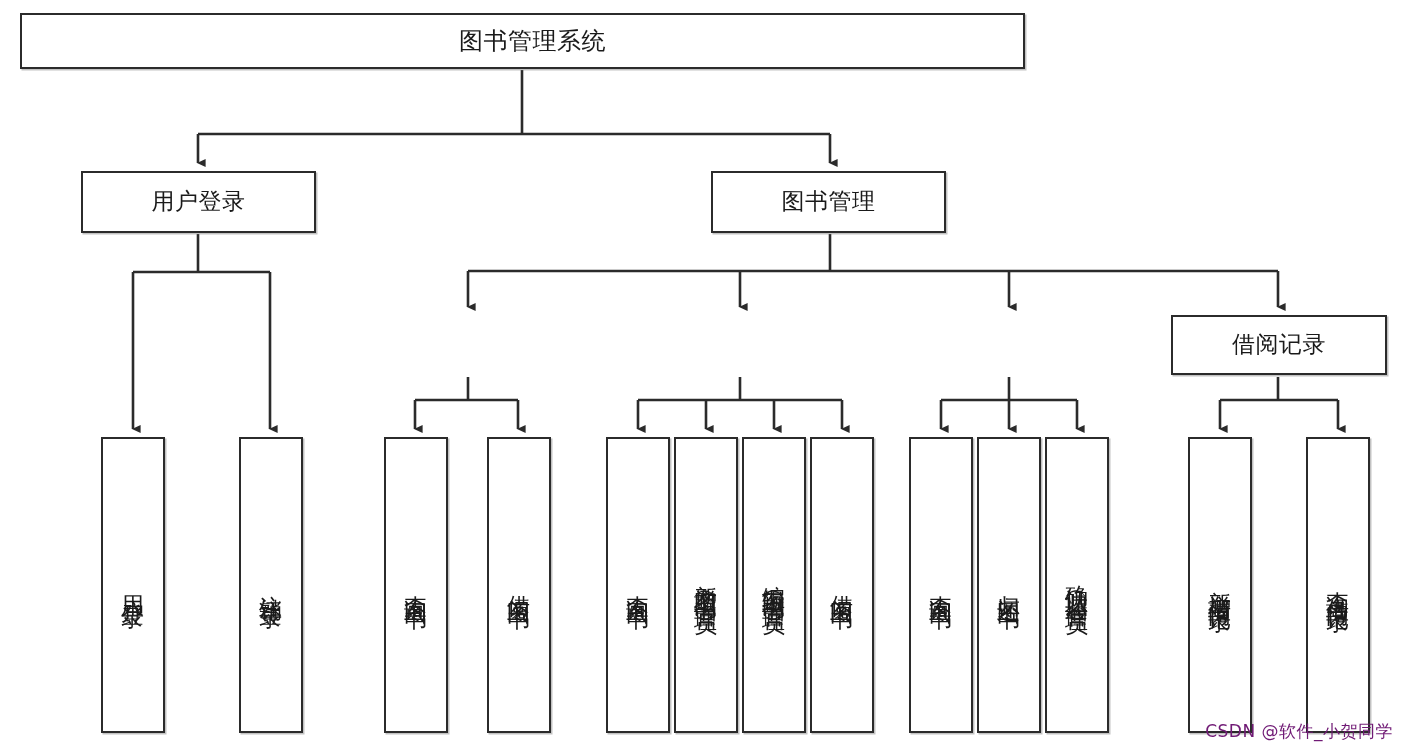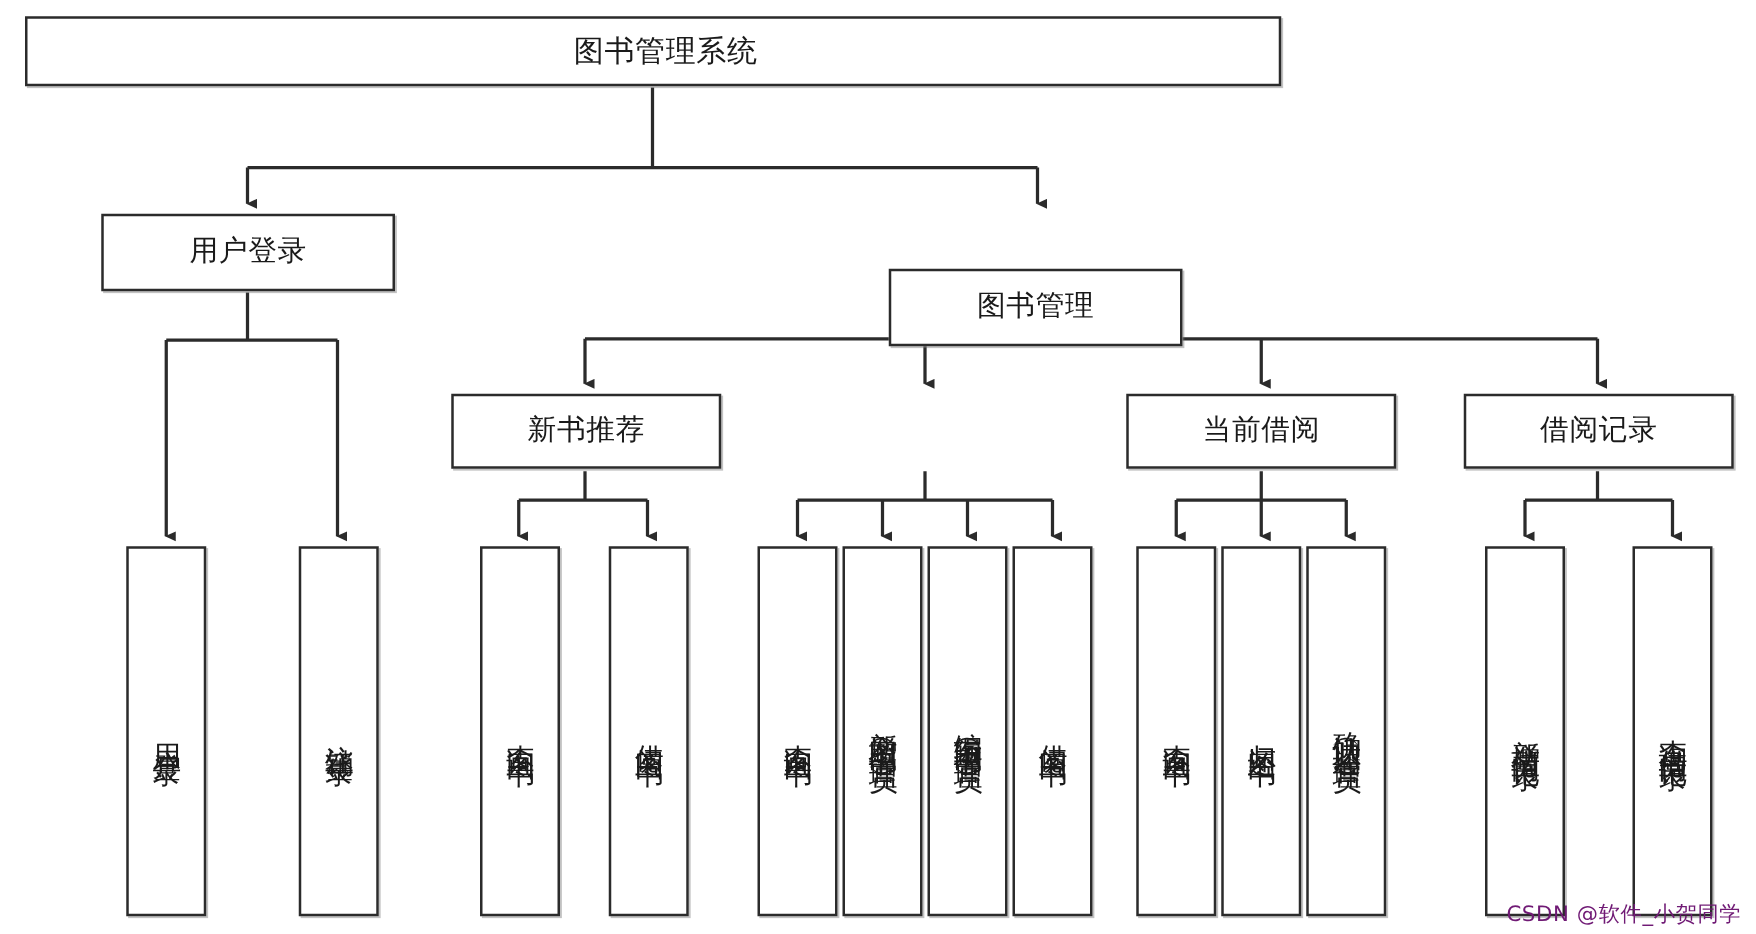--- a/index.html
+++ b/index.html
@@ -136,32 +136,26 @@
   </svg>
 
   <div class="node horizontal root" style="left:20px; top:13px; width:1005px; height:56px;">
     <span class="node-label">图书管理系统</span>
   </div>
 
   <div class="node horizontal" style="left:81px; top:171px; width:235px; height:62px;">
     <span class="node-label">用户登录</span>
   </div>
 
-  <div class="node horizontal" style="left:711px; top:171px; width:235px; height:62px;margin-top:44px;">
+  <div class="node horizontal" style="left:711px; top:171px; width:235px; height:62px;">
     <span class="node-label">图书管理</span>
   </div>
 
-  <div class="node horizontal" style="left:361px; top:315px; width:216px; height:60px;">
-    <span class="node-label">新书推荐</span>
-  </div>
-
-
-  <div class="node horizontal" style="left:901px; top:315px; width:216px; height:60px;">
-    <span class="node-label">当前借阅</span>
-  </div>
+
+
 
   <div class="node horizontal" style="left:1171px; top:315px; width:216px; height:60px;">
     <span class="node-label">借阅记录</span>
   </div>
 
   <div class="node vertical" style="left:101px; top:437px; width:64px; height:296px;">
     <span class="node-label">用户登录</span>
   </div>
 
   <div class="node vertical" style="left:239px; top:437px; width:64px; height:296px;">

